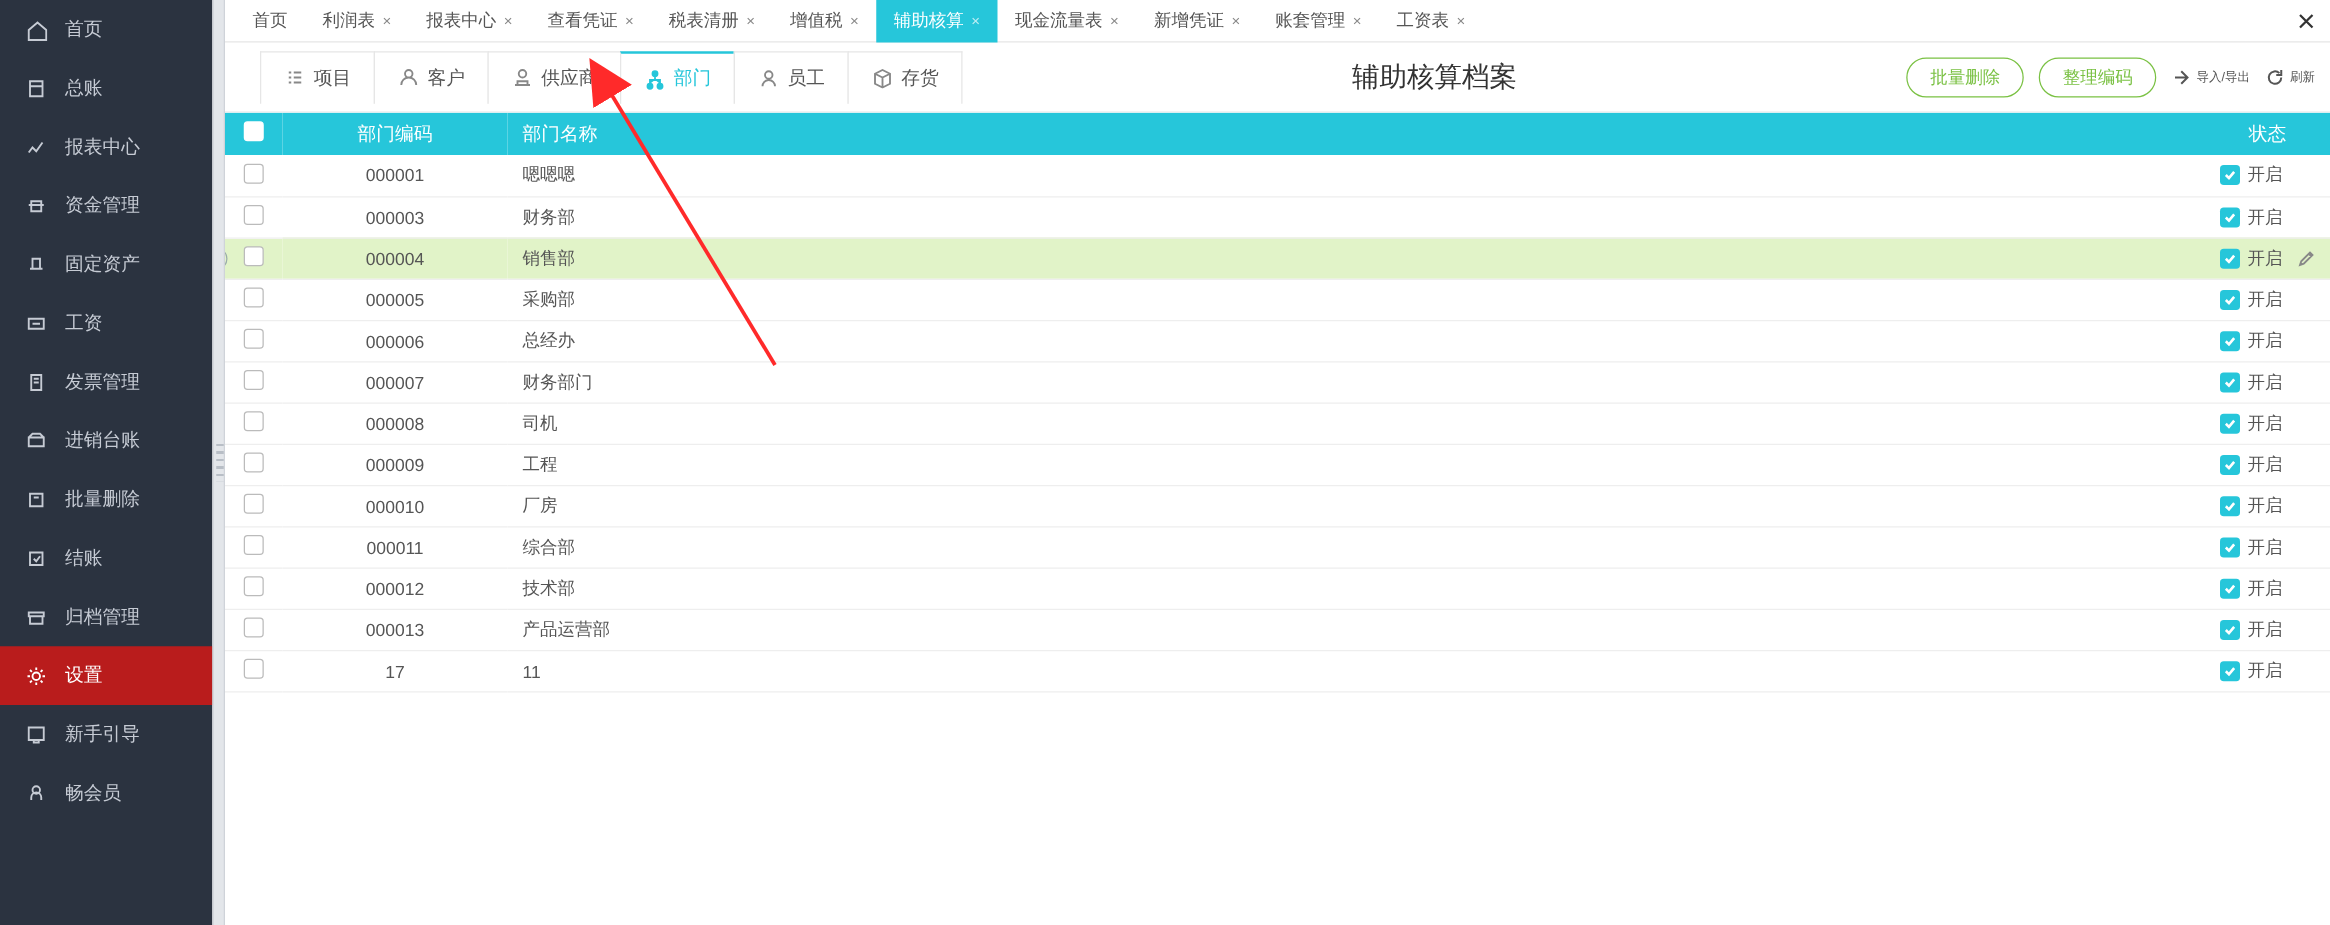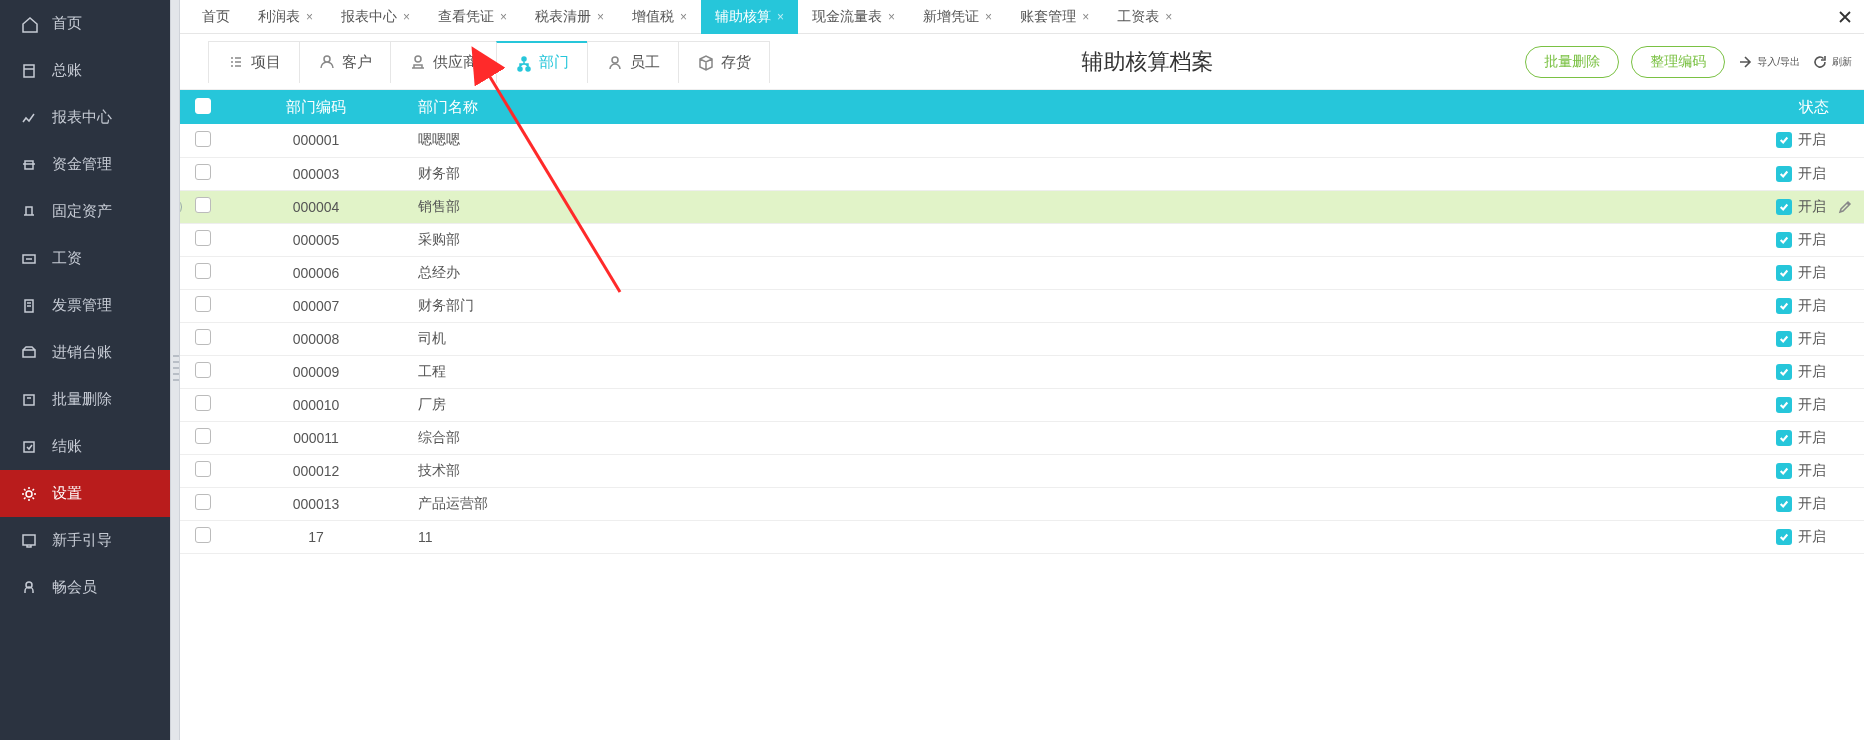--- a/index.html
+++ b/index.html
@@ -151,20 +151,28 @@
         <span>批量删除</span>
       </div>
       <div class="sidebar-item">
         <span class="icon">
           <svg viewBox="0 0 18 18" width="18" height="18">
             <path d="M4 4h10v10H4zM7 9l2 2 3-4"></path>
           </svg>
         </span>
         <span>结账</span>
       </div>
+      <div class="sidebar-item">
+        <span class="icon">
+          <svg viewBox="0 0 18 18" width="18" height="18">
+            <path d="M3 5h12v3H3zM4 8h10v6H4z"></path>
+          </svg>
+        </span>
+        <span>归档管理</span>
+      </div>
       <div class="sidebar-item active">
         <span class="icon">
           <svg viewBox="0 0 18 18" width="18" height="18">
             <path d="M9 6a3 3 0 1 1 0 6 3 3 0 0 1 0-6zM9 2v2M9 14v2M2 9h2M14 9h2M4 4l1.5 1.5M12.5 12.5L14 14M14 4l-1.5 1.5M4 14l1.5-1.5"></path>
           </svg>
         </span>
         <span>设置</span>
       </div>
       <div class="sidebar-item">
         <span class="icon">

